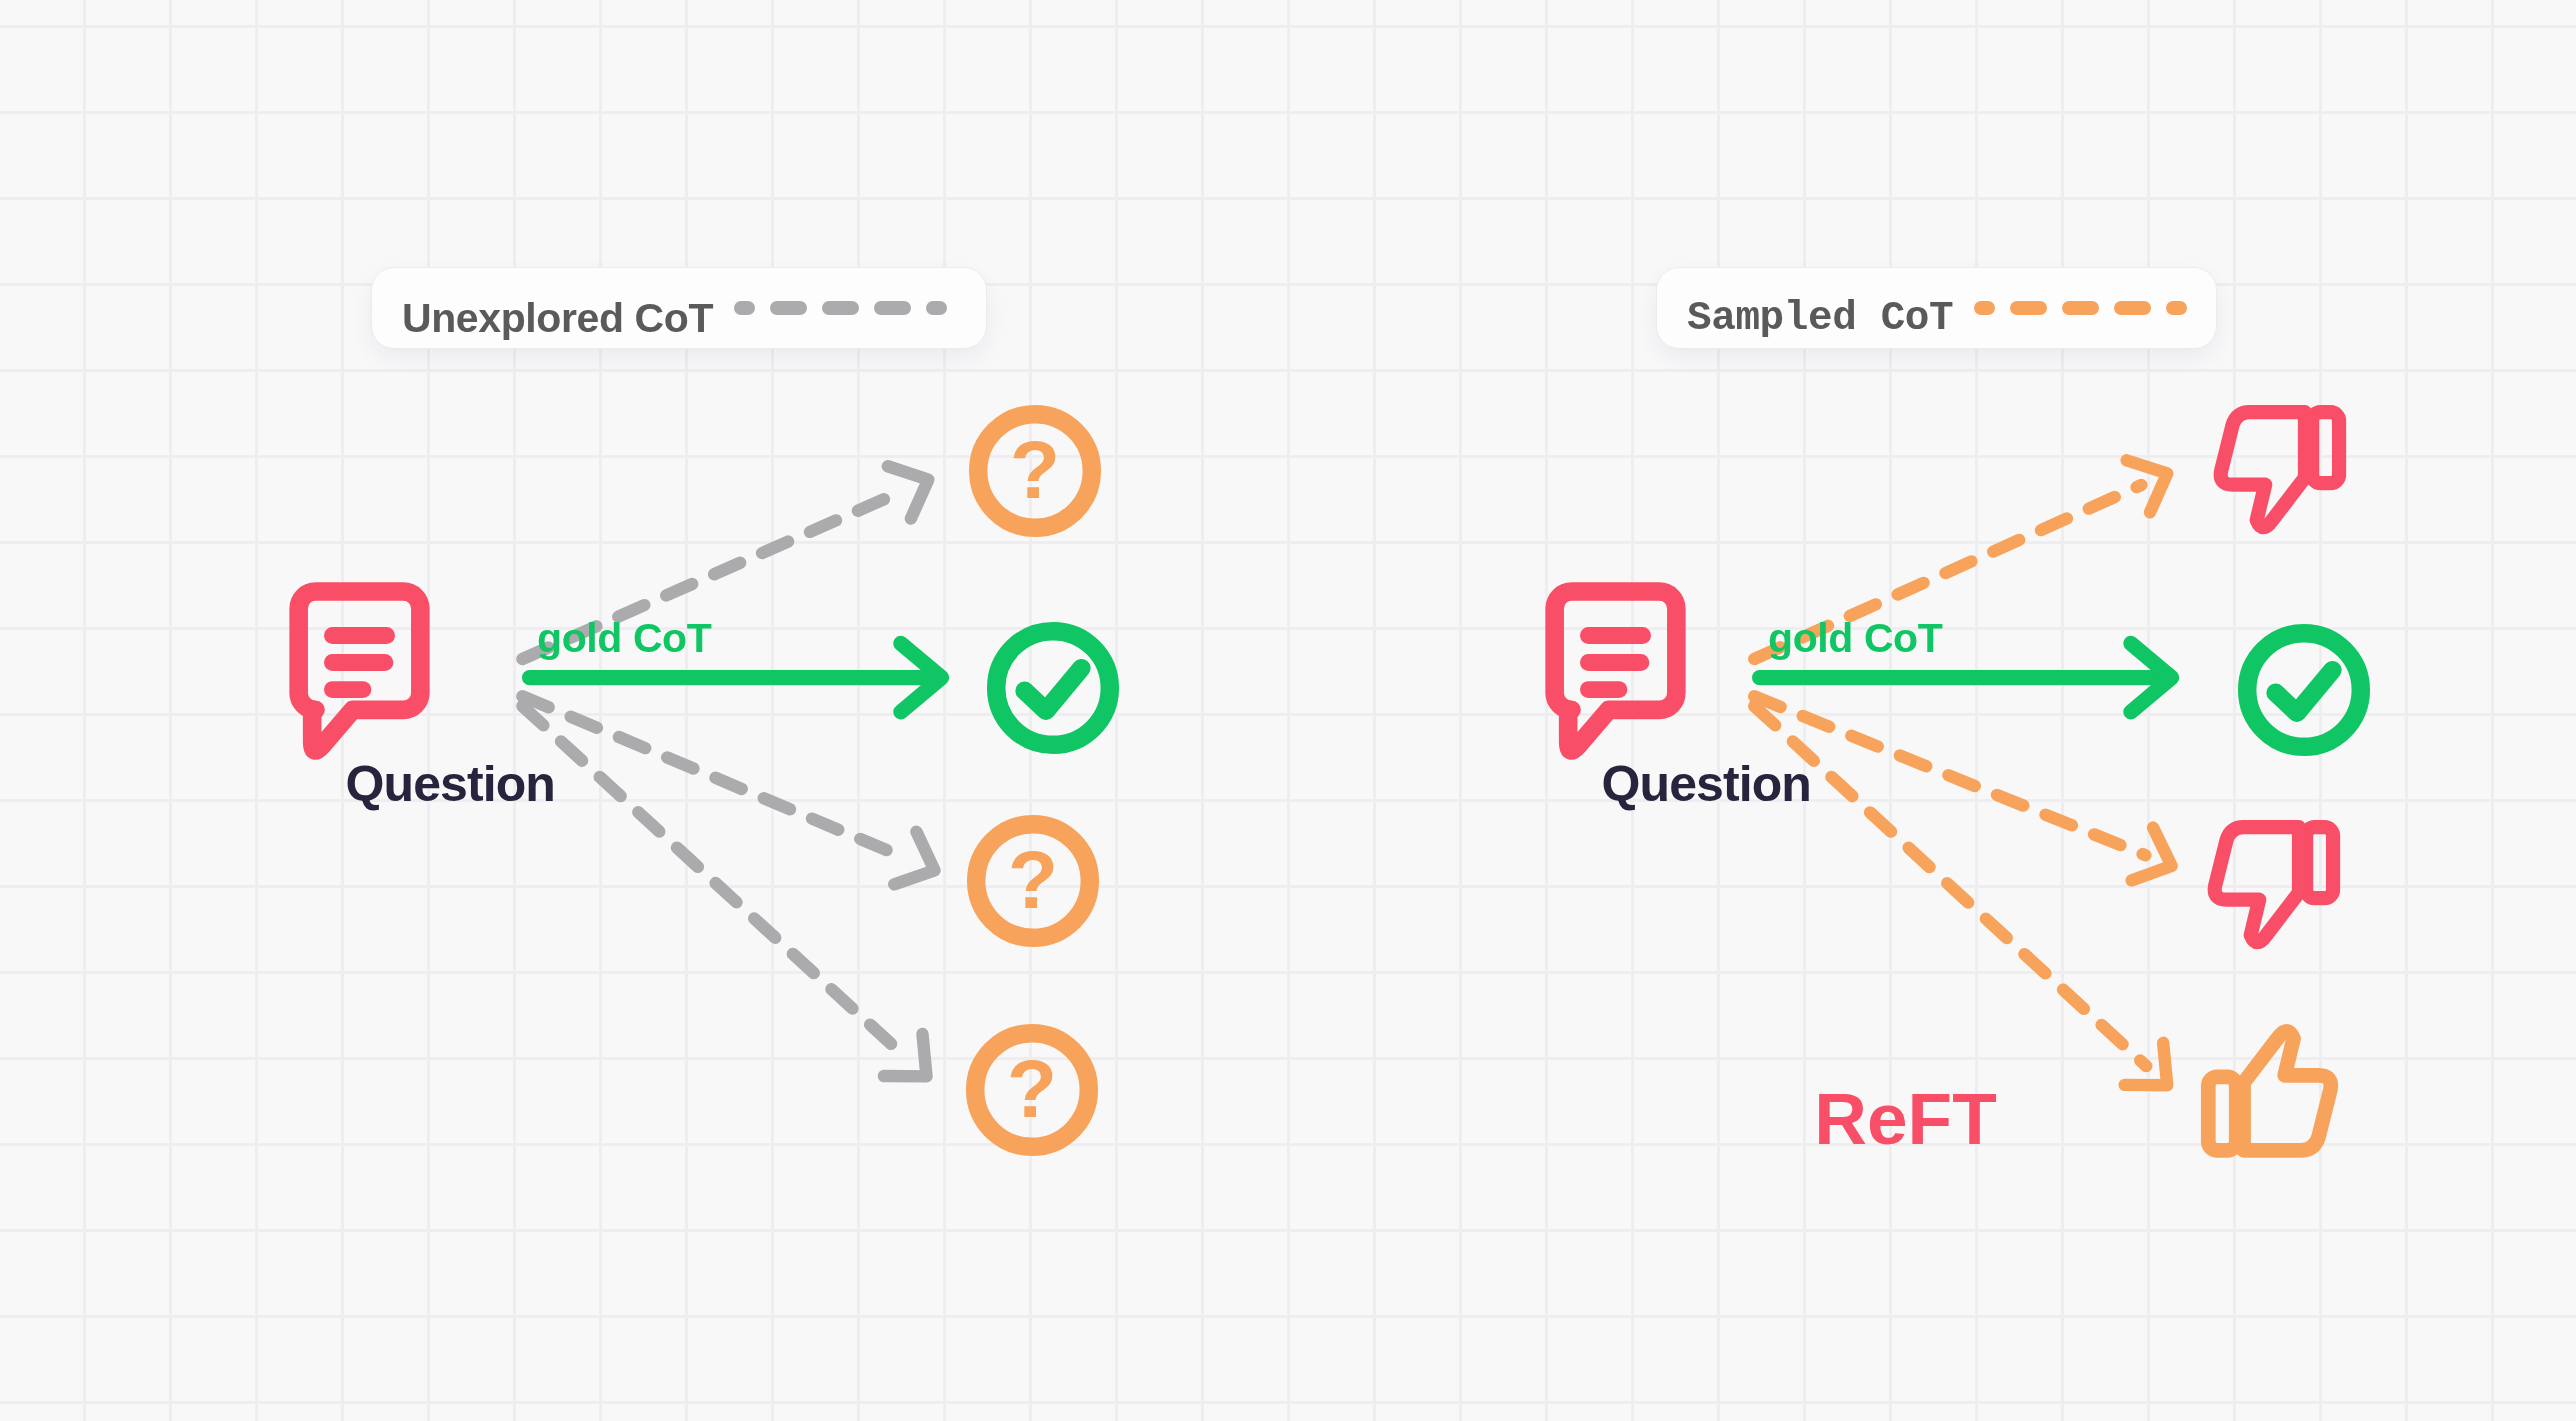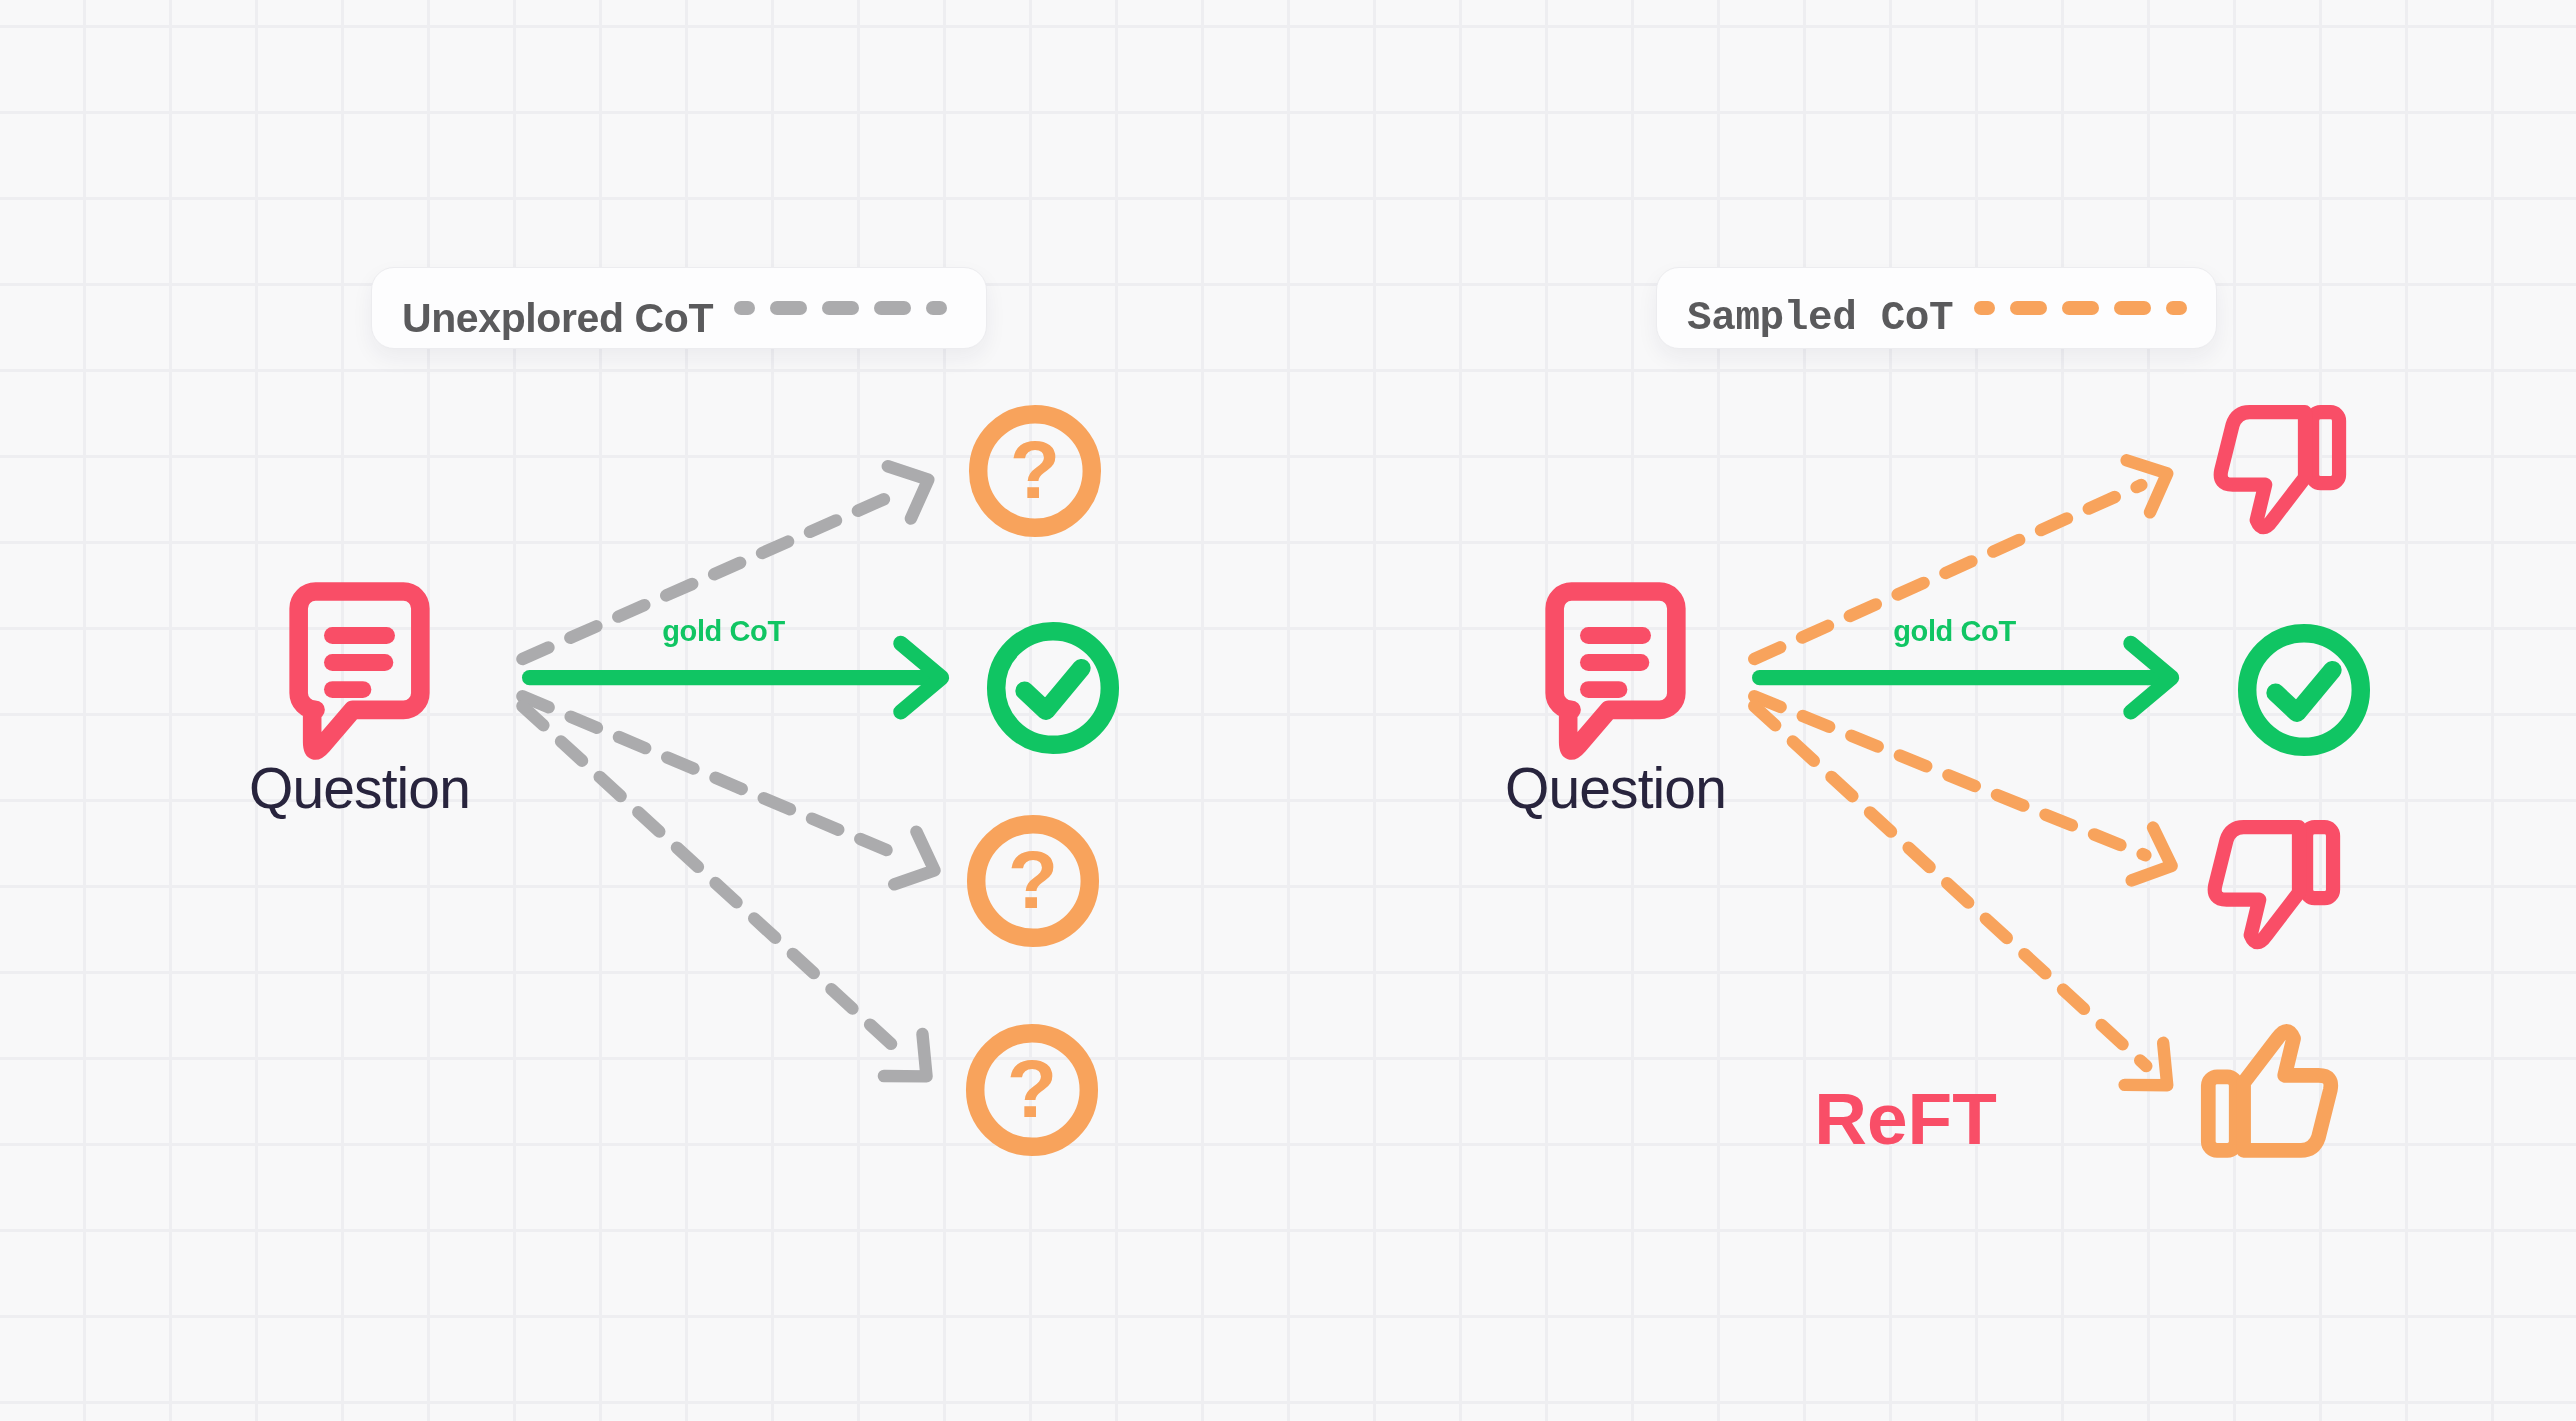--- a/index.html
+++ b/index.html
@@ -18,26 +18,26 @@
     background:#fdfdfe;border:1.8px solid #ececef;border-radius:23px;
     box-shadow:0 9px 21px rgba(40,40,60,.06);
     padding:0 30px;height:82px;box-sizing:border-box;
   }
   .lg-label{font-size:41px;font-weight:700;letter-spacing:-0.4px;white-space:nowrap;margin-top:20px;}
   .dashrow{display:flex;align-items:center;gap:15px;}
   .dash{height:14px;border-radius:8px;background:#999;}
   .dash.w-s{width:21px;}
   .dash.w-m{width:37px;}
   .q-label{
-    position:absolute;width:391px;text-align:center;
-    font-size:57px;font-weight:400;letter-spacing:-0.9px;
+    position:absolute;width:391px;text-align:right;
+    font-size:50px;font-weight:700;letter-spacing:-0.9px;
   }
   .gold-label{
-    position:absolute;width:373px;text-align:center;
-    font-size:29px;font-weight:700;letter-spacing:-0.4px;
+    position:absolute;width:373px;
+    font-size:41px;font-weight:700;letter-spacing:-0.4px;
   }
   .method-label{
     position:absolute;width:355px;text-align:center;
     font-size:73px;font-weight:800;letter-spacing:0;
   }
   .connectors{position:absolute;left:0;top:0;}
   .node{position:absolute;}
   .node svg{display:block;}
   .hidden-defs{position:absolute;width:0;height:0;overflow:hidden;}
   svg text{font-family:"Liberation Sans",sans-serif;}

